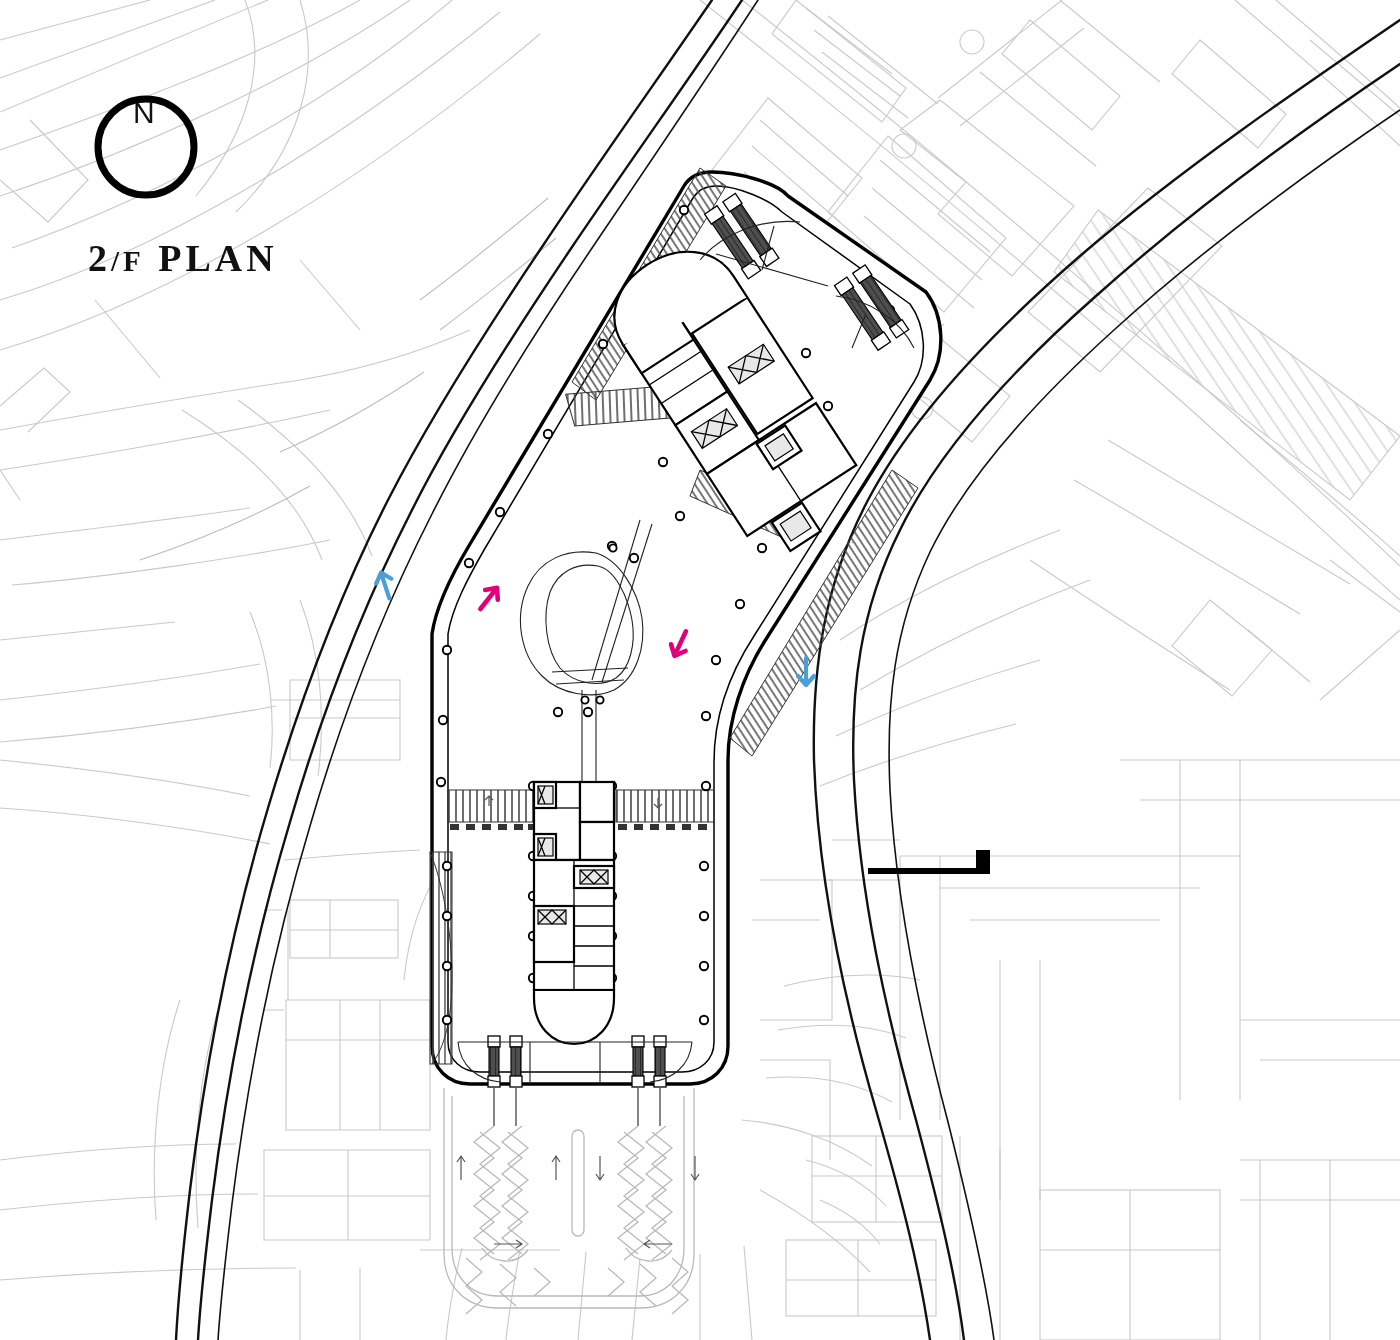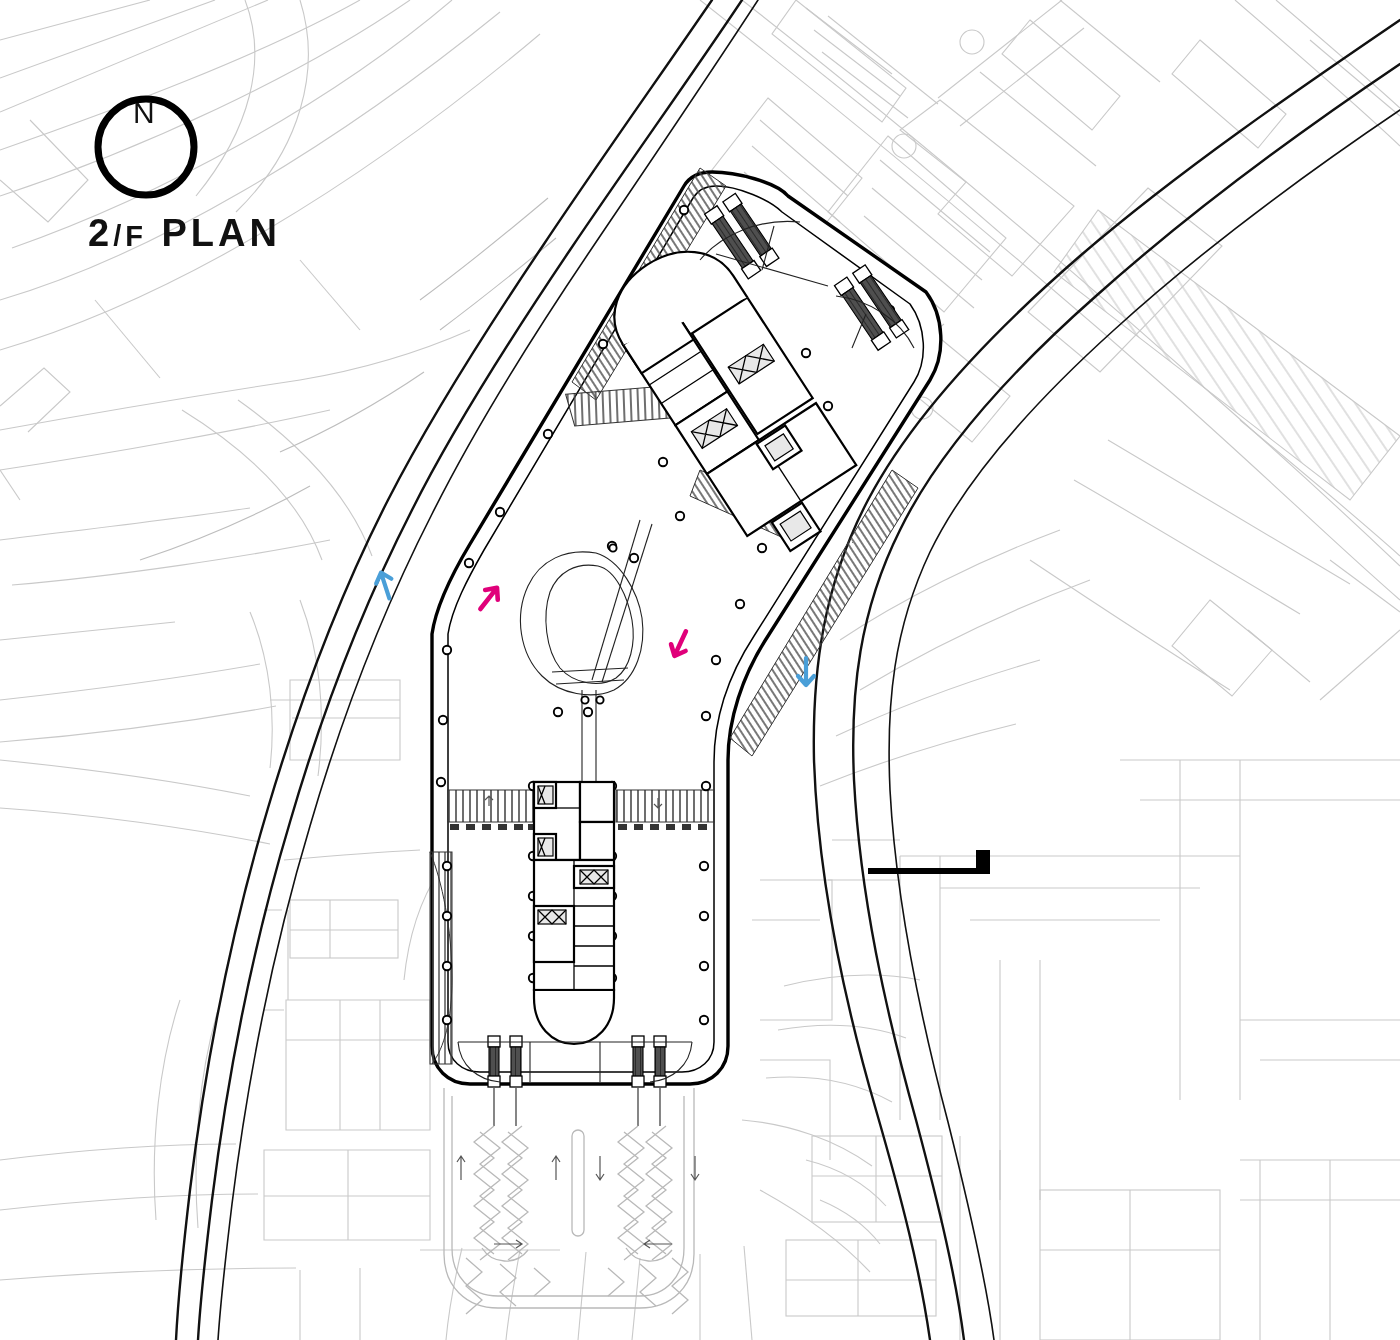--- a/index.html
+++ b/index.html
@@ -21,22 +21,22 @@
   .thin     {fill:none;stroke:#222222;stroke-width:1.1;}
   .col      {fill:#ffffff;stroke:#000000;stroke-width:1.9;}
   .escbox   {fill:#ffffff;stroke:#000000;stroke-width:1.3;}
   .lift     {fill:#e8e8e8;stroke:#000000;stroke-width:1.2;}
   .q        {fill:none;stroke:#b9b9b9;stroke-width:1.3;}
   .arrowsm  {fill:none;stroke:#555555;stroke-width:1.2;}
   .secmark  {fill:#000000;stroke:none;}
 
   .north-circle{fill:none;stroke:#000;stroke-width:7;}
 
-  #title-text{position:absolute;left:88px;top:212px;font-size:38px;font-weight:700;
-              letter-spacing:4px;color:#111;white-space:nowrap;}
+  #title-text{position:absolute;left:88px;top:236px;font-size:38px;font-weight:700;
+              letter-spacing:4px;color:#111;white-space:nowrap;font-family:Liberation Serif, serif;}
   #title-text .small{font-size:29px;}
   #north-n-label{position:absolute;left:133px;top:96px;font-size:30px;color:#111;}
 </style>
 </head>
 <body>
 
 <div id="sheet">
 
   <svg viewBox="0 0 1400 1340">
     <defs>

